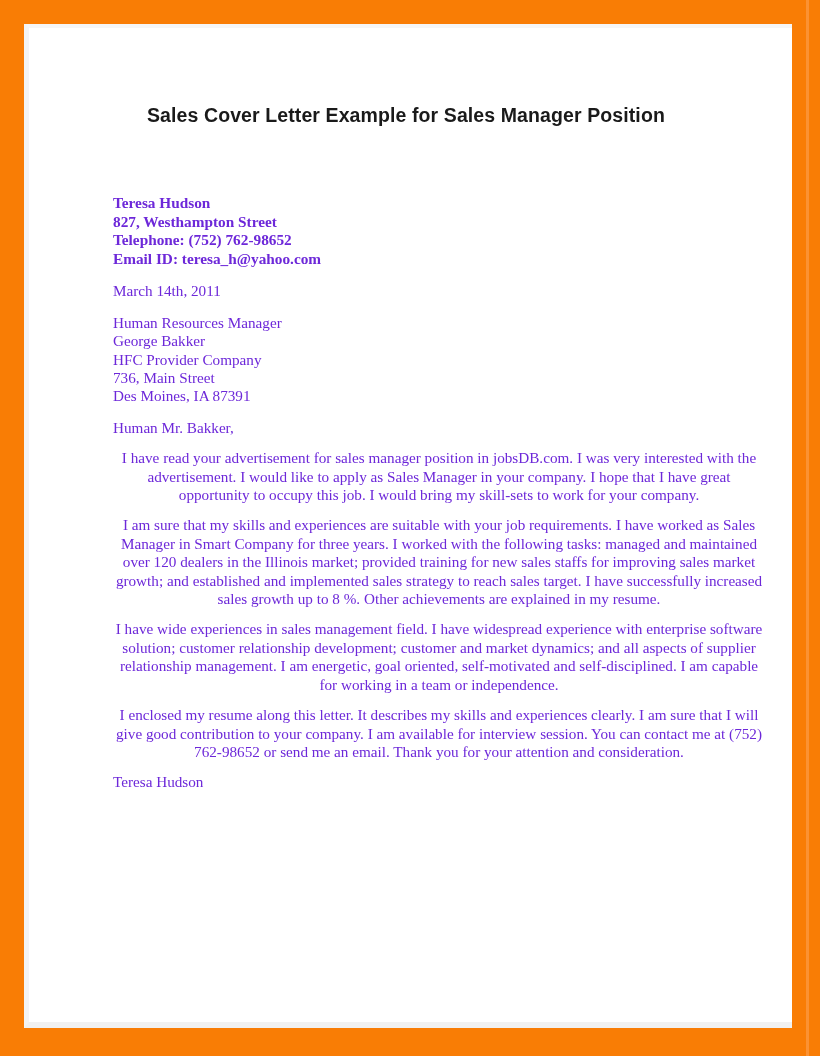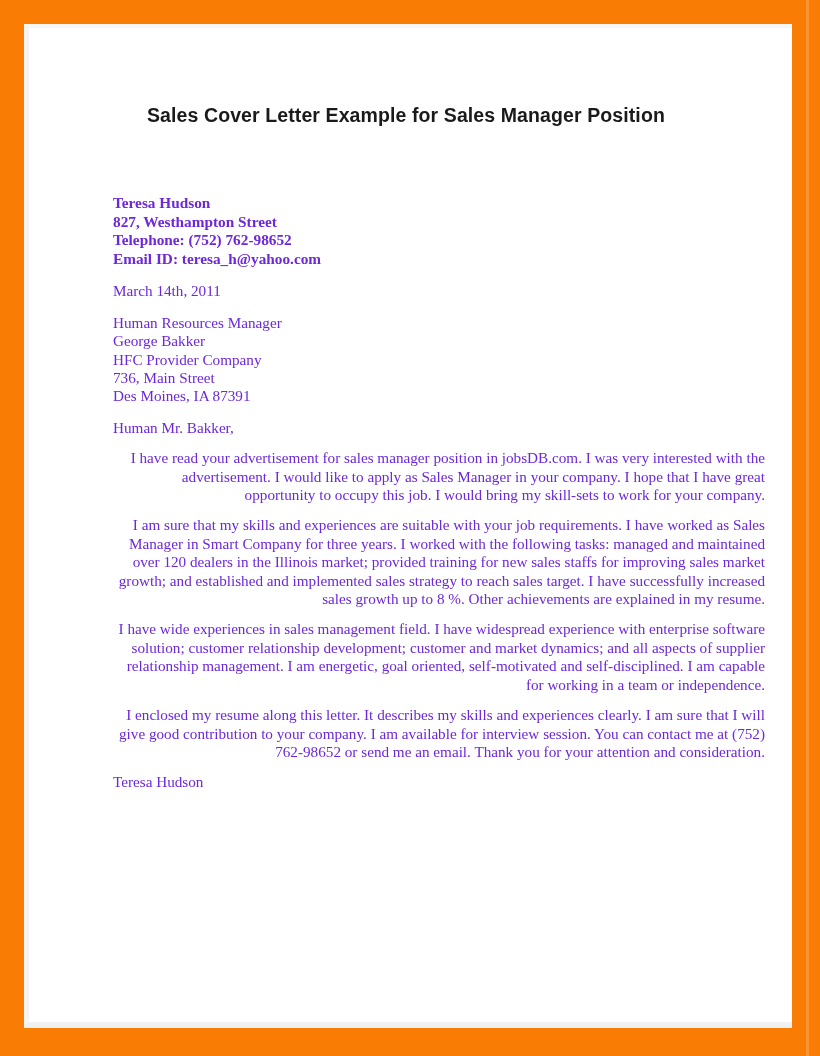--- a/index.html
+++ b/index.html
@@ -98,21 +98,21 @@
     margin-bottom: 13px;
   }
   #recipient-block div { white-space: nowrap; }
 
   #salutation {
     margin-bottom: 12px;
   }
 
   .body-paragraph {
     margin: 0 0 12px 0;
-    text-align: right;
+    text-align: center;
   }
 
   #closing-phrase {
     margin-bottom: 14px;
   }
 
   #signature-name {
     margin-bottom: 0;
   }
 </style>

